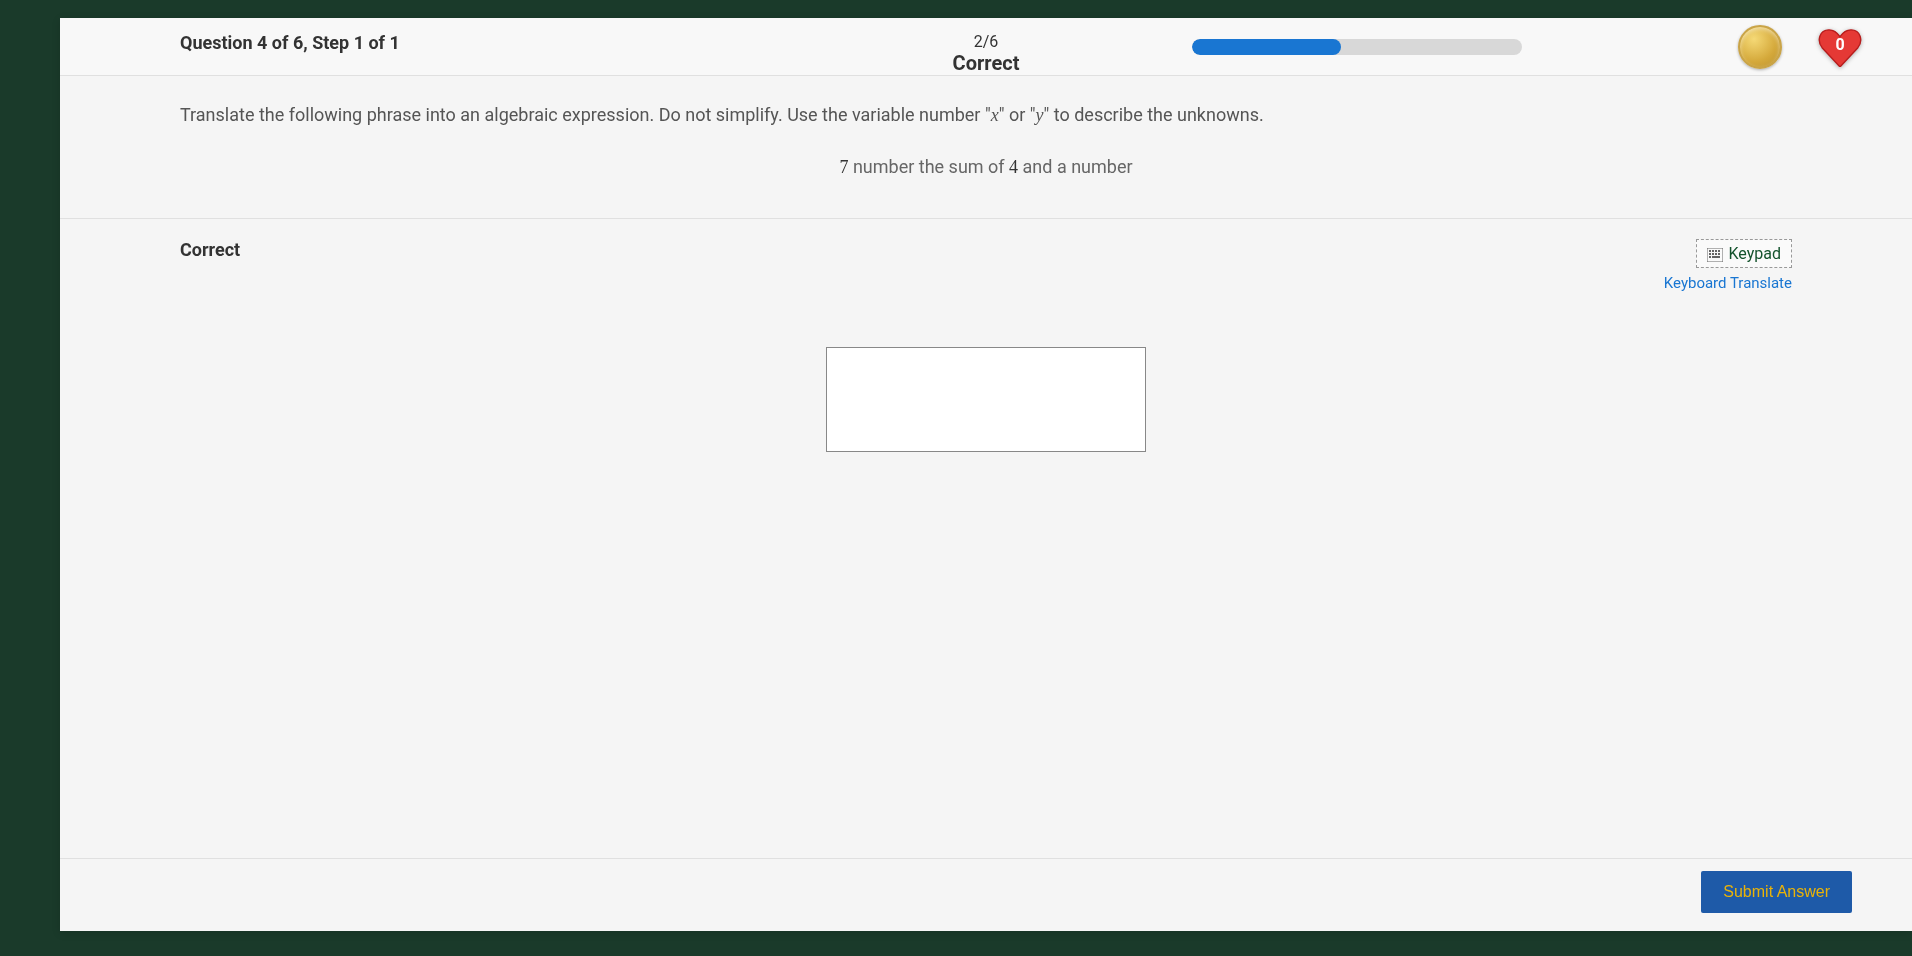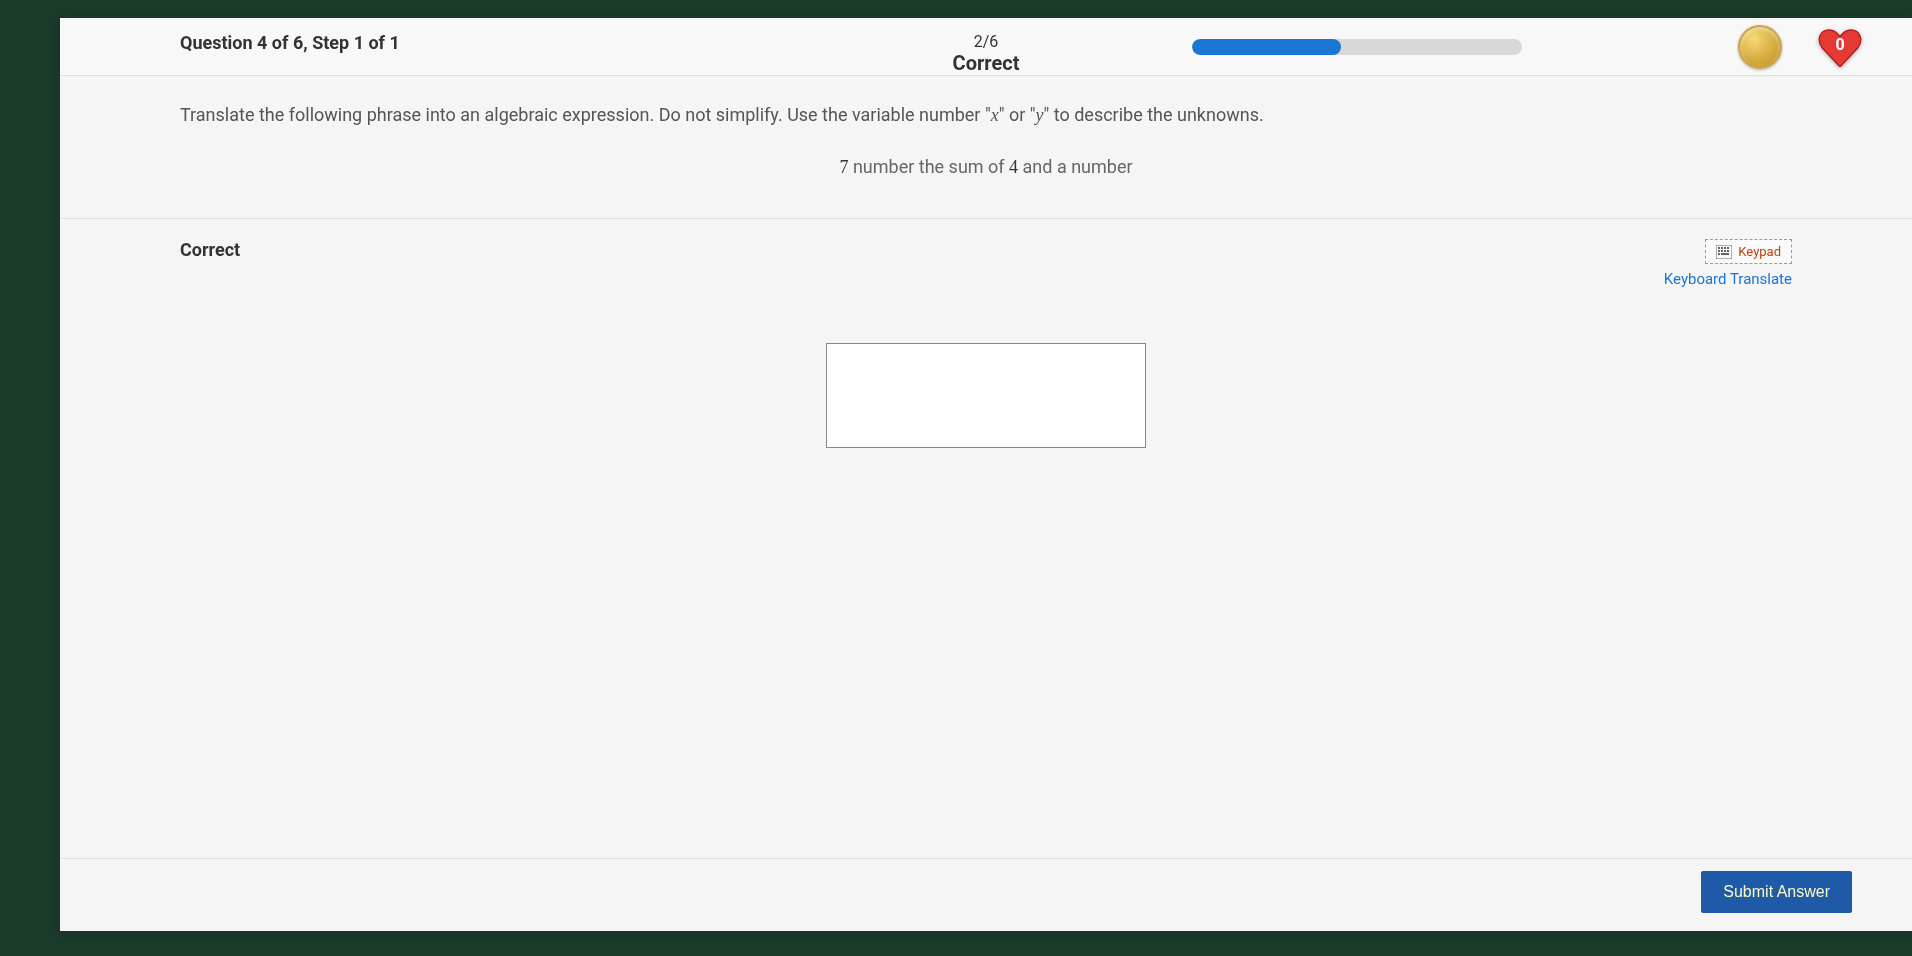--- a/index.html
+++ b/index.html
@@ -150,22 +150,22 @@
     }
     .answer-tools {
       text-align: right;
     }
     .keypad-button {
       display: inline-flex;
       align-items: center;
       gap: 6px;
       border: 1px dashed #999;
       padding: 4px 10px;
-      font-size: 13px;
-      color: #c2410c;
+      font-size: 16px;
+      color: #14532d;
       background: #fafafa;
       cursor: pointer;
     }
     .keypad-icon {
       display: inline-block;
       width: 16px;
       height: 14px;
     }
     .keypad-icon svg { width:100%; height:100%; }
     .shortcuts-link {
@@ -195,21 +195,21 @@
       bottom: 0;
       left: 0;
       padding: 12px 60px 18px 0;
       border-top: 1px solid #e0e0e0;
       display: flex;
       justify-content: flex-end;
       background: #f5f5f5;
     }
     .submit-button {
       background: #1e5aa8;
-      color: #fef9c3;
+      color: #eab308;
       border: none;
       padding: 12px 22px;
       font-size: 16px;
       cursor: pointer;
       border-radius: 2px;
     }
   </style>
 </head>
 <body>
 

